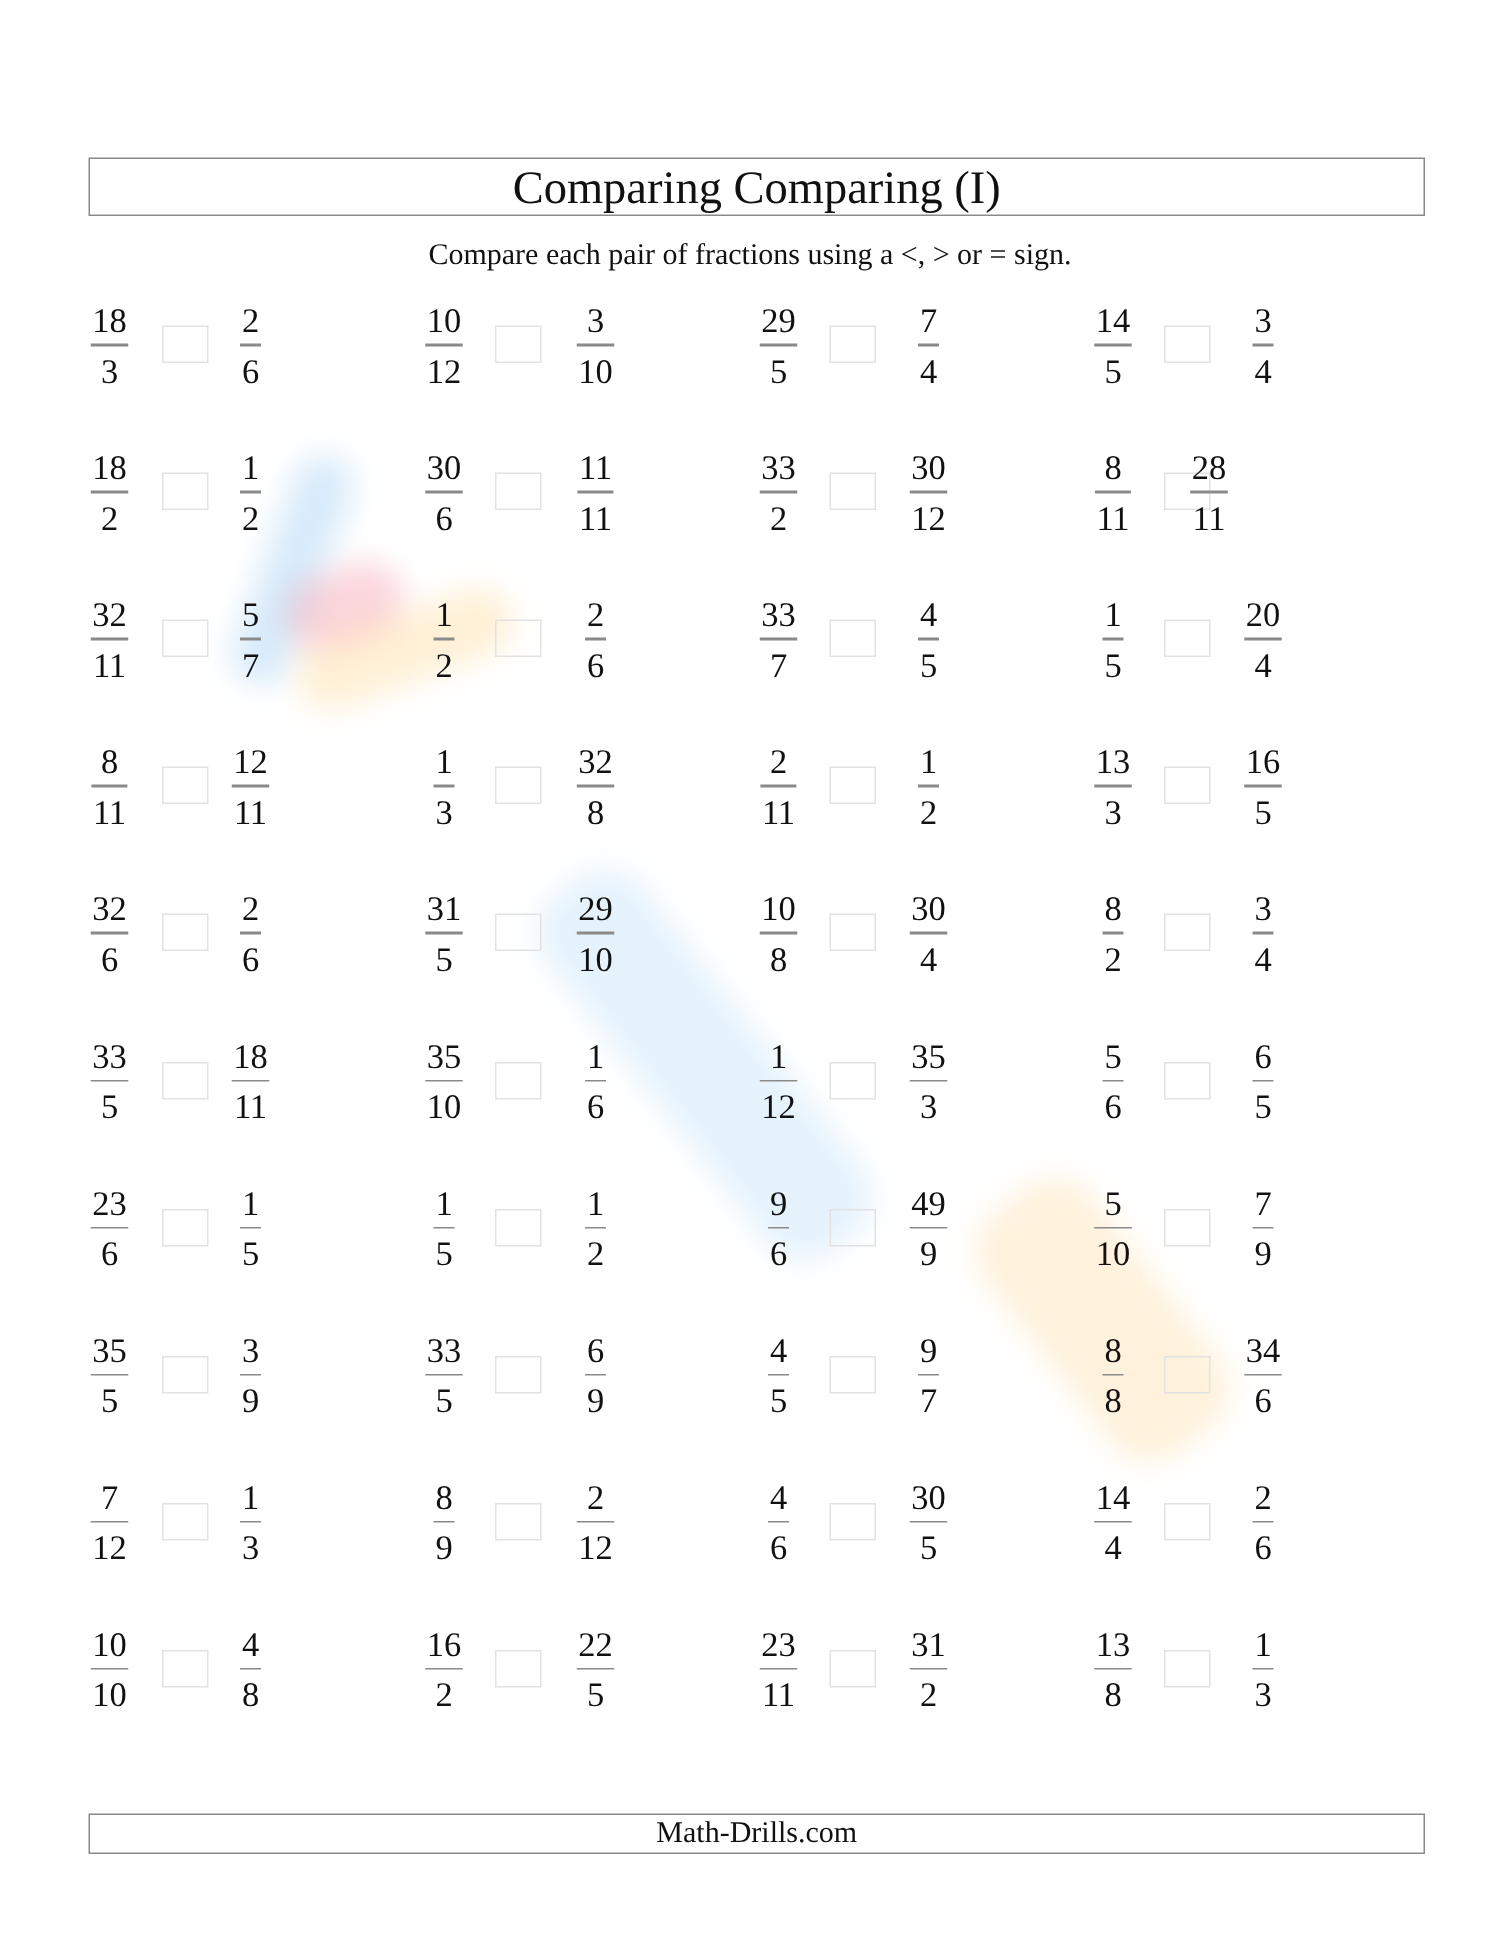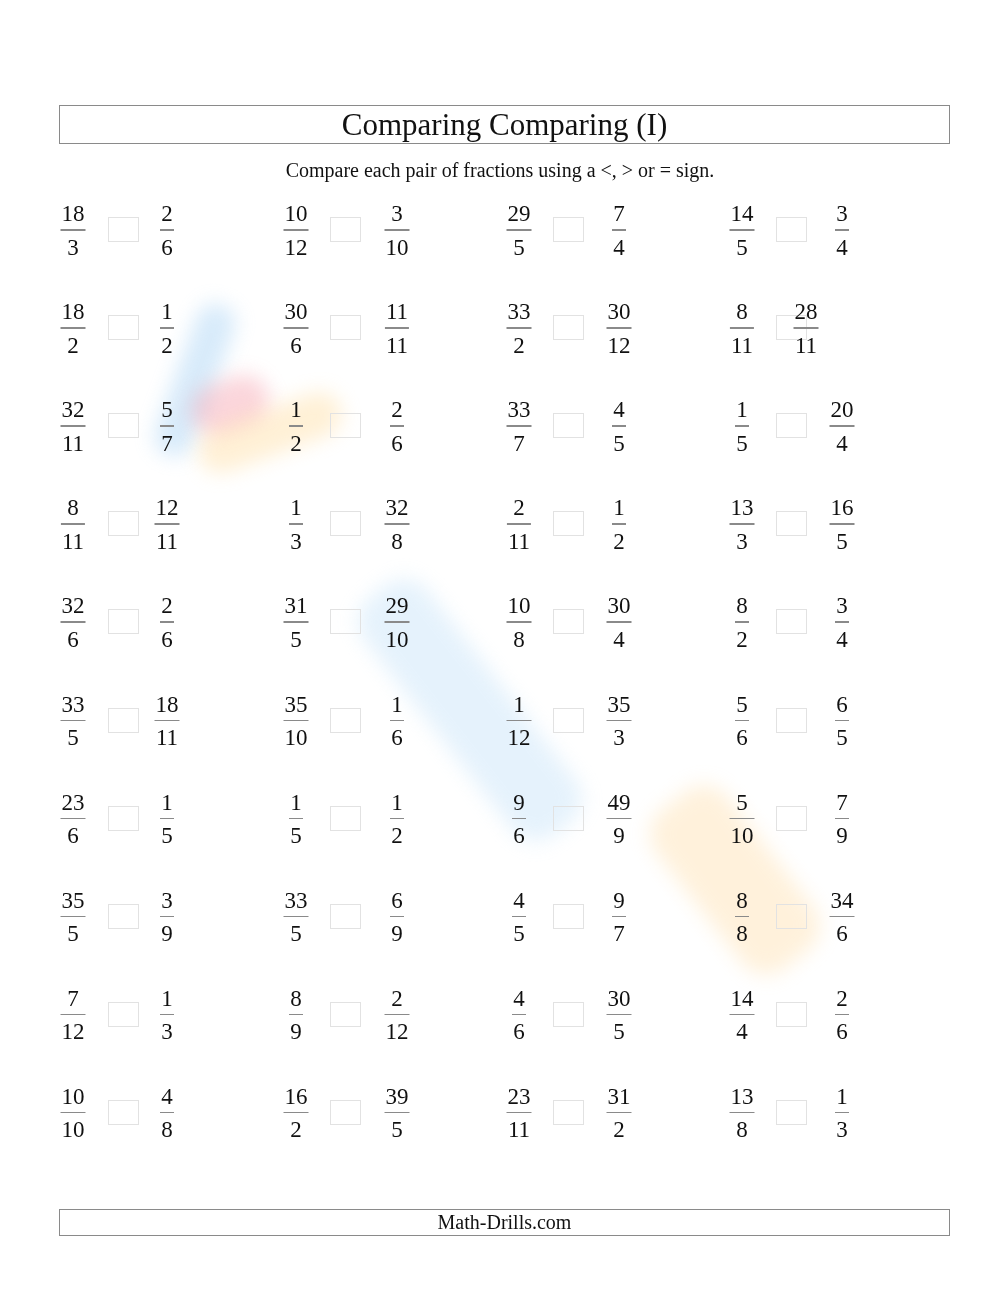--- a/index.html
+++ b/index.html
@@ -539,21 +539,21 @@
       </div>
     </div>
     <div class="problem" style="top: 1080.9px; left: 0px; width: 1000px;">
       <div class="frac" style="left: 296px;">
         <div class="num">16</div>
         <div class="bar"></div>
         <div class="den">2</div>
       </div>
       <div class="answer-box" style="left: 330px;"></div>
       <div class="frac" style="left: 397px;">
-        <div class="num">39</div>
+        <div class="num">22</div>
         <div class="bar"></div>
         <div class="den">5</div>
       </div>
     </div>
     <div class="problem" style="top: 1080.9px; left: 0px; width: 1000px;">
       <div class="frac" style="left: 519px;">
         <div class="num">23</div>
         <div class="bar"></div>
         <div class="den">11</div>
       </div>

